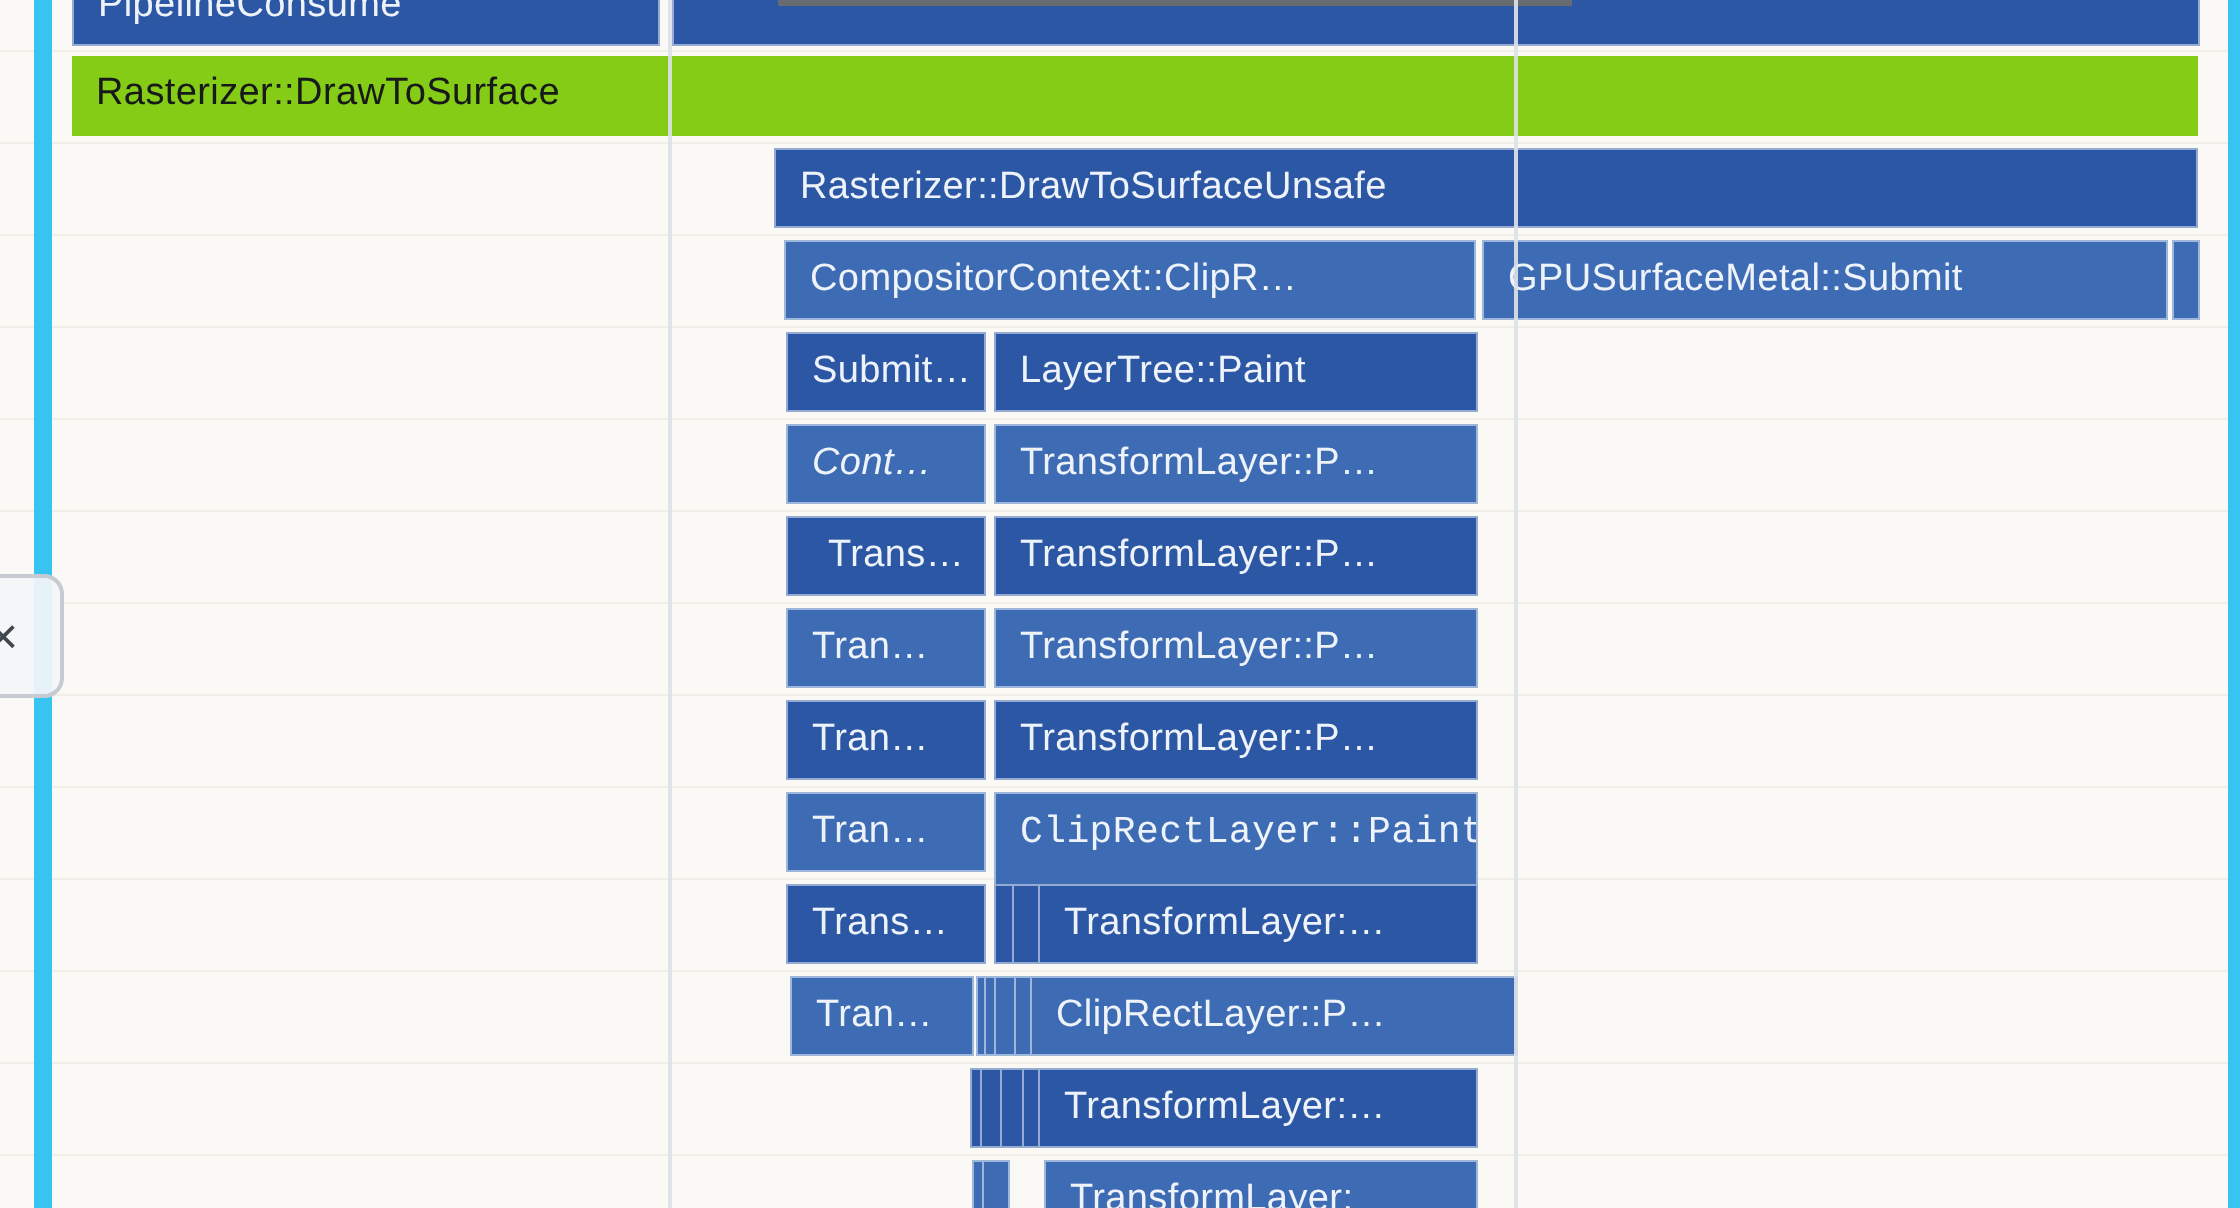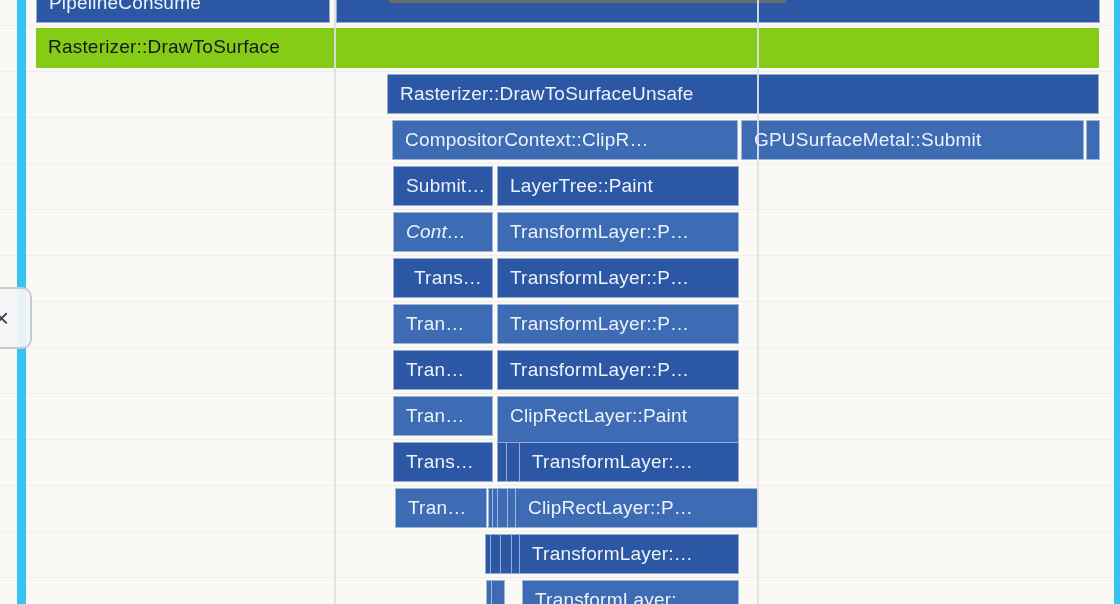--- a/index.html
+++ b/index.html
@@ -59,21 +59,21 @@
       <div class="flame-bar shade-dark" style="left: 393px; top: 258px; width: 100px; height: 40px; padding-left: 20px;">Trans…</div>
       <div class="flame-bar shade-dark" style="left: 497px; top: 258px; width: 242px; height: 40px;">TransformLayer::P…</div>
       <div class="row-seam" style="top: 301px;"></div>
       <div class="flame-bar shade-medium" style="left: 393px; top: 304px; width: 100px; height: 40px;">Tran…</div>
       <div class="flame-bar shade-medium" style="left: 497px; top: 304px; width: 242px; height: 40px;">TransformLayer::P…</div>
       <div class="row-seam" style="top: 347px;"></div>
       <div class="flame-bar shade-dark" style="left: 393px; top: 350px; width: 100px; height: 40px;">Tran…</div>
       <div class="flame-bar shade-dark" style="left: 497px; top: 350px; width: 242px; height: 40px;">TransformLayer::P…</div>
       <div class="row-seam" style="top: 393px;"></div>
       <div class="flame-bar shade-medium" style="left: 393px; top: 396px; width: 100px; height: 40px;">Tran…</div>
-      <div class="flame-bar shade-medium" style="left: 497px; top: 396px; width: 242px; height: 56px;">ClipRectLayer::Paint</div>
+      <div class="flame-bar shade-medium" style="left: 497px; top: 396px; width: 242px; height: 56px; font-family: Liberation Mono, monospace;">ClipRectLayer::Paint</div>
       <div class="row-seam" style="top: 439px;"></div>
       <div class="flame-bar shade-dark" style="left: 393px; top: 442px; width: 100px; height: 40px;">Trans…</div>
       <div class="flame-bar shade-dark" style="left: 497px; top: 442px; width: 7px; height: 40px;"></div>
       <div class="flame-bar shade-dark" style="left: 506px; top: 442px; width: 11px; height: 40px;"></div>
       <div class="flame-bar shade-dark" style="left: 519px; top: 442px; width: 220px; height: 40px;">TransformLayer:…</div>
       <div class="row-seam" style="top: 485px;"></div>
       <div class="flame-bar shade-medium" style="left: 395px; top: 488px; width: 92px; height: 40px;">Tran…</div>
       <div class="flame-bar shade-medium" style="left: 488px; top: 488px; width: 2px; height: 40px;"></div>
       <div class="flame-bar shade-medium" style="left: 492px; top: 488px; width: 2px; height: 40px;"></div>
       <div class="flame-bar shade-medium" style="left: 497px; top: 488px; width: 8px; height: 40px;"></div>

